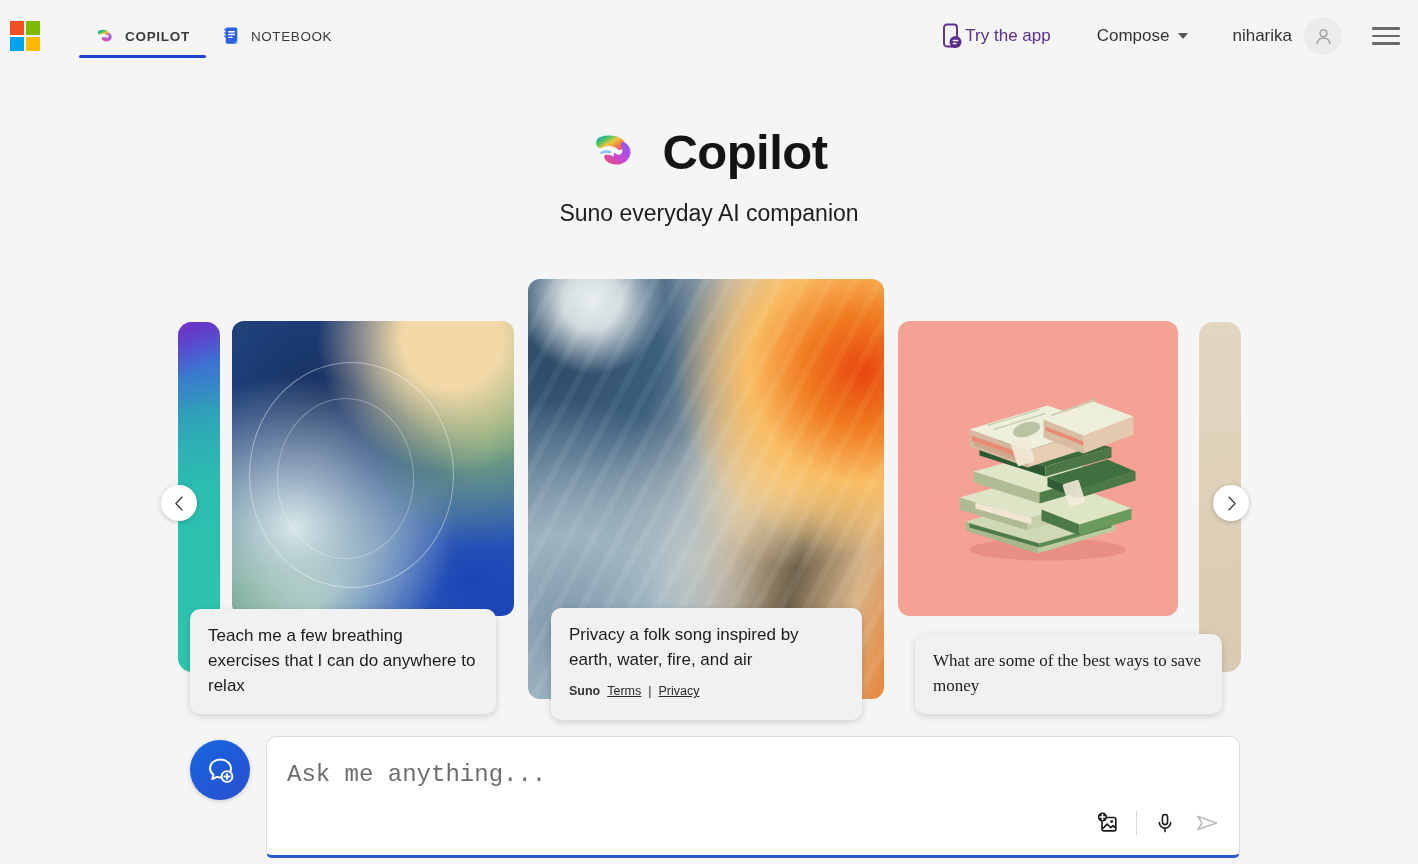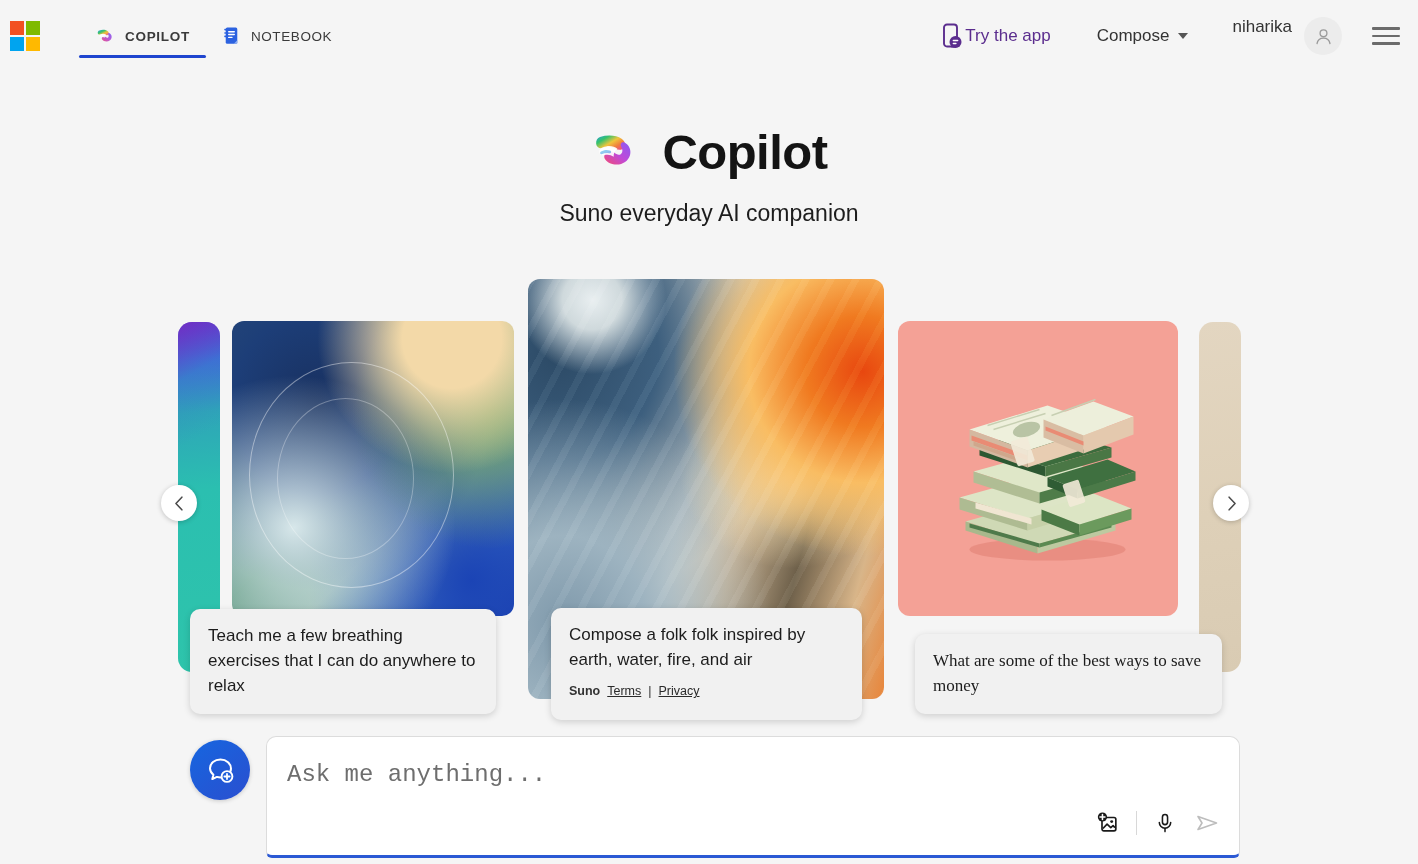--- a/index.html
+++ b/index.html
@@ -55,21 +55,21 @@
     display: flex; align-items: center; gap: 1px;
     color: #5b2d8e; font-size: 17px; cursor: pointer;
     margin-right: 46px;
   }
   .try-app-icon { width: 24px; height: 26px; }
   .lang-select {
     display: flex; align-items: center; gap: 9px;
     font-size: 17px; color: #333; cursor: pointer; margin-right: 44px;
   }
   .caret { width: 0; height: 0; border-left: 5px solid transparent; border-right: 5px solid transparent; border-top: 6px solid #555; }
-  .user-block { display: flex; gap: 12px; margin-right: 30px; cursor: pointer; }
+  .user-block { display: flex; align-items: center; gap: 12px; margin-right: 30px; cursor: pointer; }
   .user-name { font-size: 17px; color: #333; }
   .avatar {
     width: 38px; height: 38px; border-radius: 50%;
     background: #ececec; display: flex; align-items: center; justify-content: center;
   }
   .hamburger { width: 28px; display: flex; flex-direction: column; gap: 5px; cursor: pointer; margin-right: 4px; }
   .hamburger i { display: block; height: 2.5px; background: #6b6b6b; border-radius: 1px; }
 
   
   .hero { margin-top: 52px; text-align: center; }
@@ -404,21 +404,21 @@
     </div>
   </div>
 
   <div class="card card-peek-right"></div>
 
   <div class="card-caption cap-a">
     <div>Teach me a few breathing exercises that I can do anywhere to relax</div>
   </div>
 
   <div class="card-caption cap-b">
-    <div>Compose a folk folk inspired by earth, water, fire, and air</div>
+    <div>Privacy a folk song inspired by earth, water, fire, and air</div>
     <div class="cap-sub">
       <span class="brand">Suno</span>
       <span class="lnk">Terms</span>
       <span>|</span>
       <span class="lnk">Privacy</span>
     </div>
   </div>
 
   <div class="card-caption cap-c">
     <div>What are some of the best ways to save money</div>

